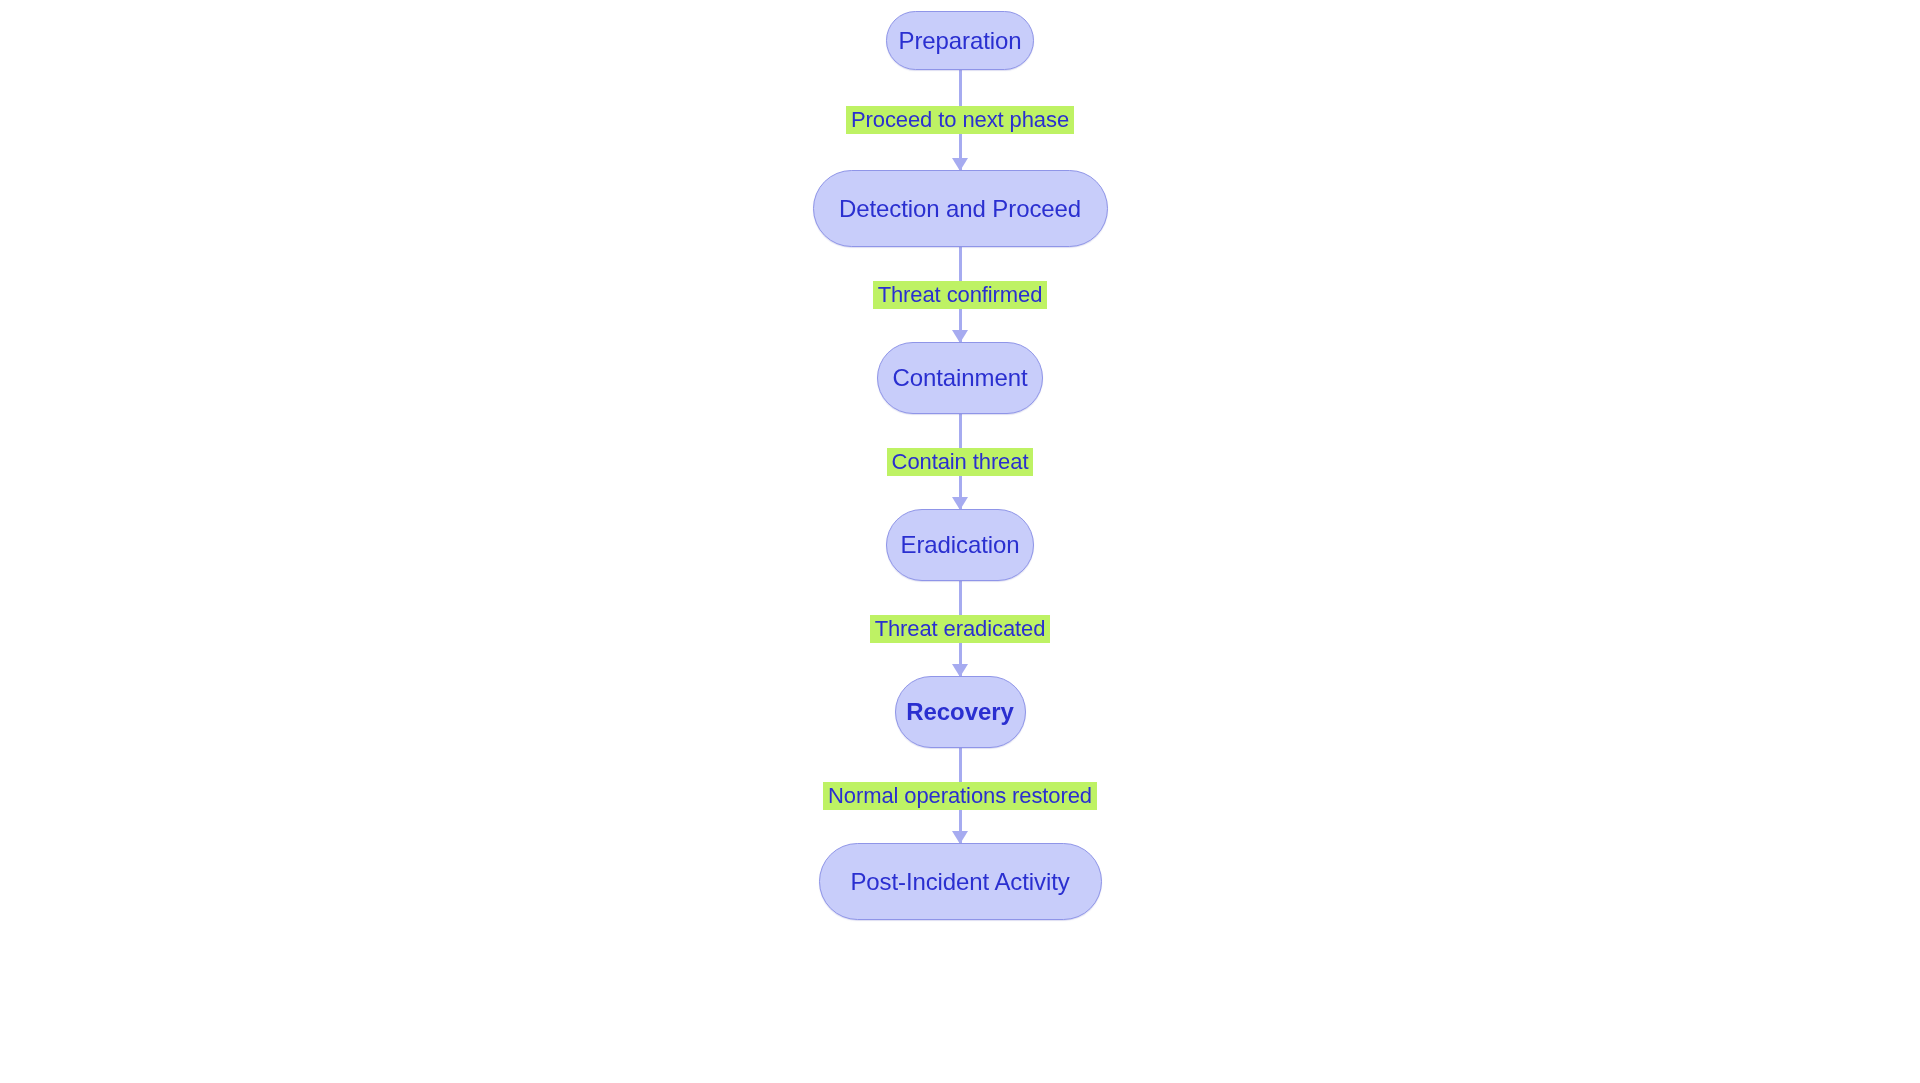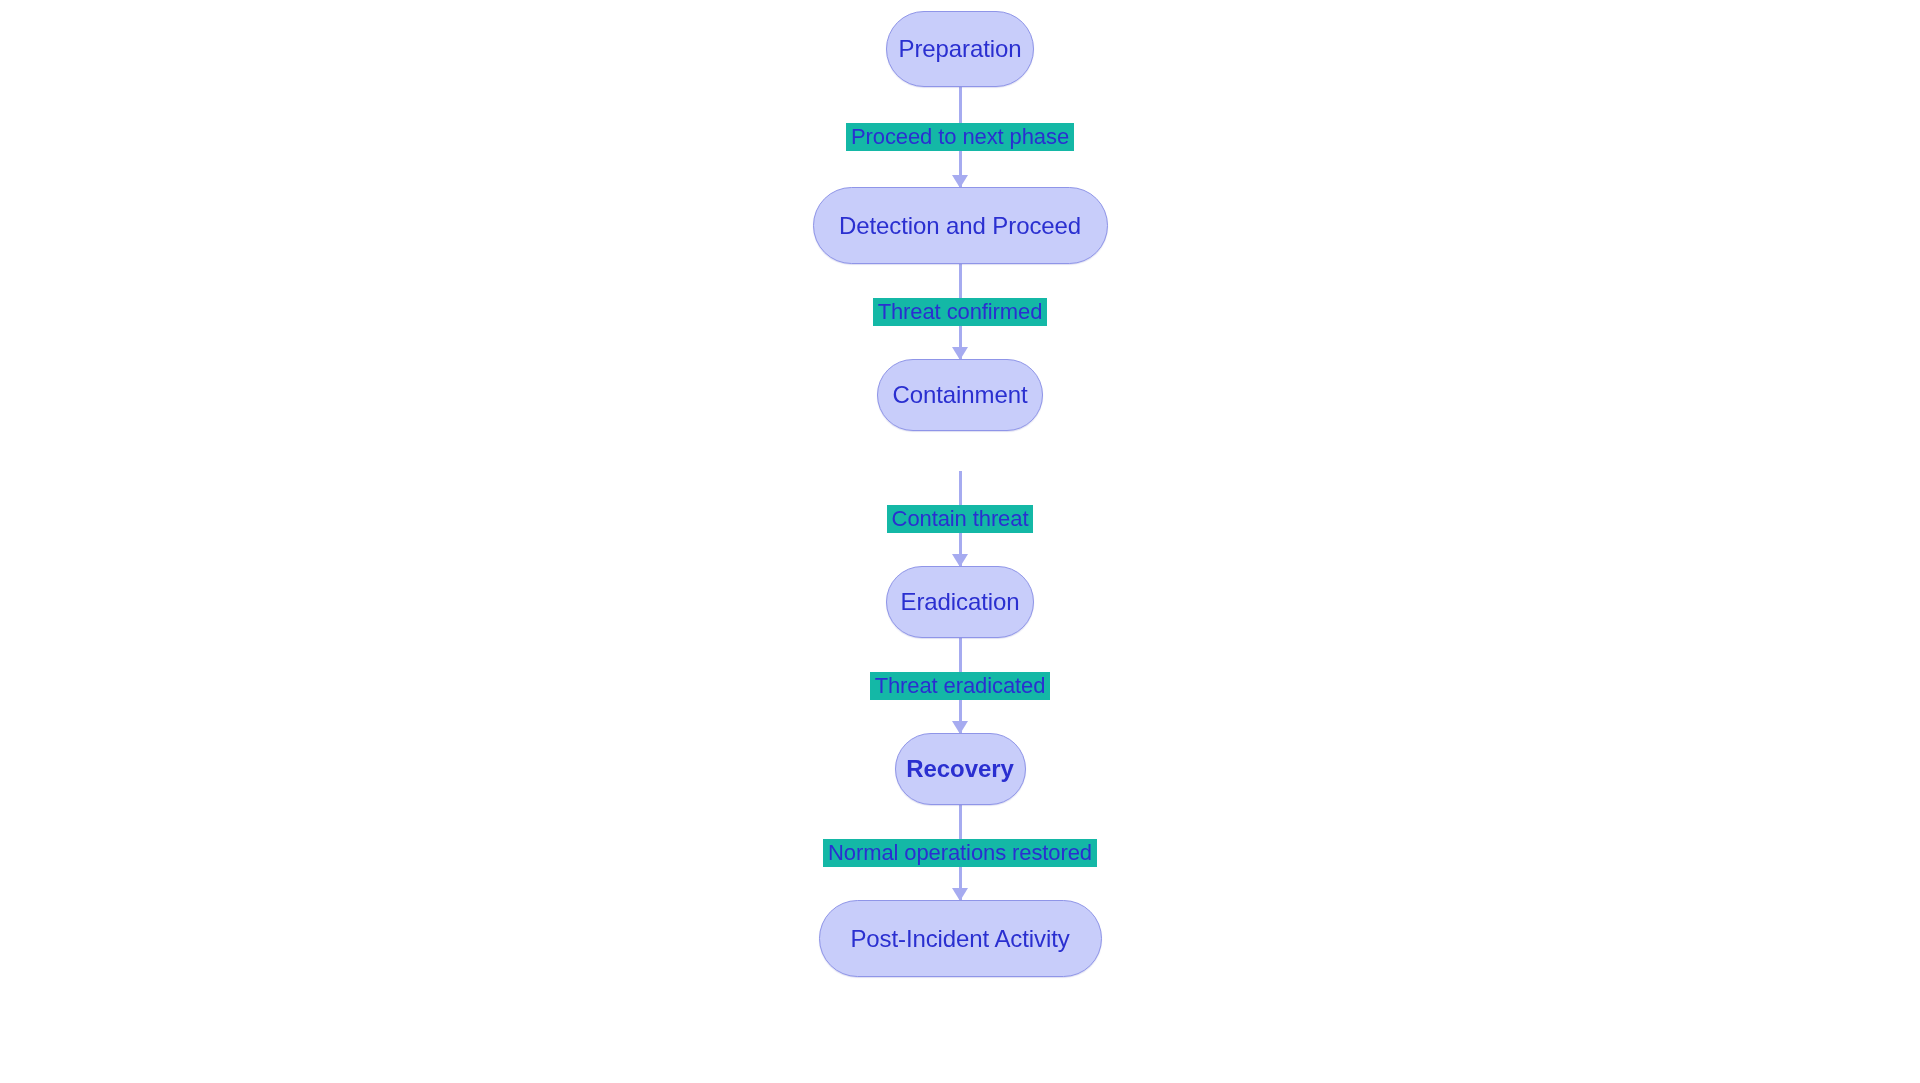--- a/index.html
+++ b/index.html
@@ -73,36 +73,36 @@
     margin-left: -8px;
     width: 0;
     height: 0;
     border-left: 8px solid transparent;
     border-right: 8px solid transparent;
     border-top: 13px solid #a6abf0;
   }
   .edge-label {
     position: relative;
     z-index: 3;
-    background: #14b8a6;
+    background: #bef264;
     color: #2a2fd0;
     font-size: 22px;
     letter-spacing: -0.1px;
     white-space: nowrap;
     padding: 3px 5px;
     line-height: 1;
   }
 </style>
 </head>
 <body>
 
 <div id="flowchart-root">
   <div class="flow-column">
 
-    <div class="node" style="width:148px;height:76px;margin-top:11px;">
+    <div class="node" style="width:148px;height:59px;margin-top:11px;">
       <span class="node-label">Preparation</span>
     </div>
 
     <div class="edge" style="height:100px;">
       <div class="edge-line"></div>
       <div class="edge-arrow"></div>
       <span class="edge-label">Proceed to next phase</span>
     </div>
 
     <div class="node" style="width:295px;height:77px;">
@@ -112,21 +112,21 @@
     <div class="edge" style="height:95px;">
       <div class="edge-line"></div>
       <div class="edge-arrow"></div>
       <span class="edge-label">Threat confirmed</span>
     </div>
 
     <div class="node" style="width:166px;height:72px;">
       <span class="node-label">Containment</span>
     </div>
 
-    <div class="edge" style="height:95px;margin-top:40px;">
+    <div class="edge" style="height:95px;">
       <div class="edge-line"></div>
       <div class="edge-arrow"></div>
       <span class="edge-label">Contain threat</span>
     </div>
 
     <div class="node" style="width:148px;height:72px;">
       <span class="node-label">Eradication</span>
     </div>
 
     <div class="edge" style="height:95px;">

